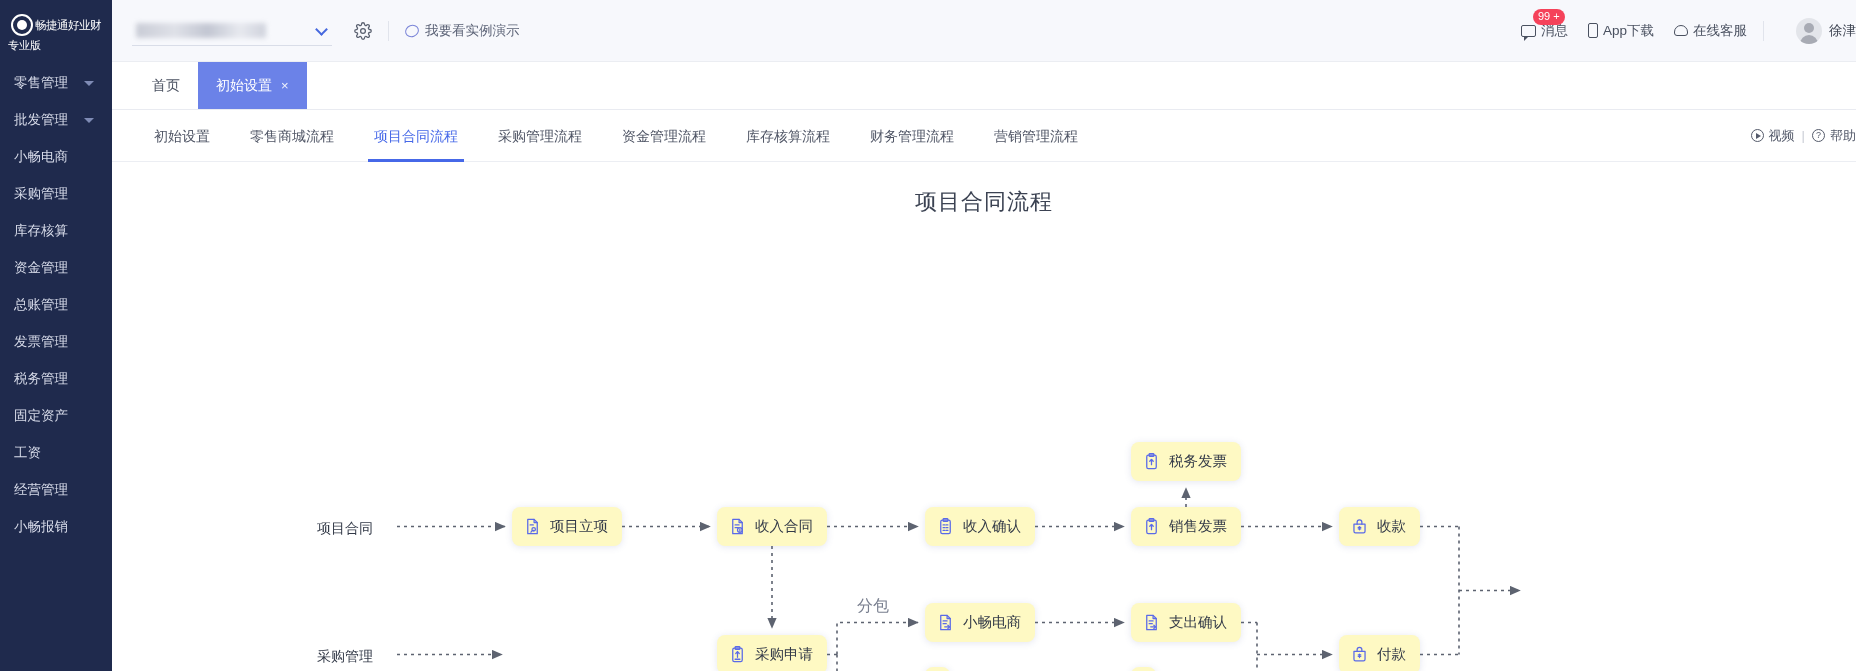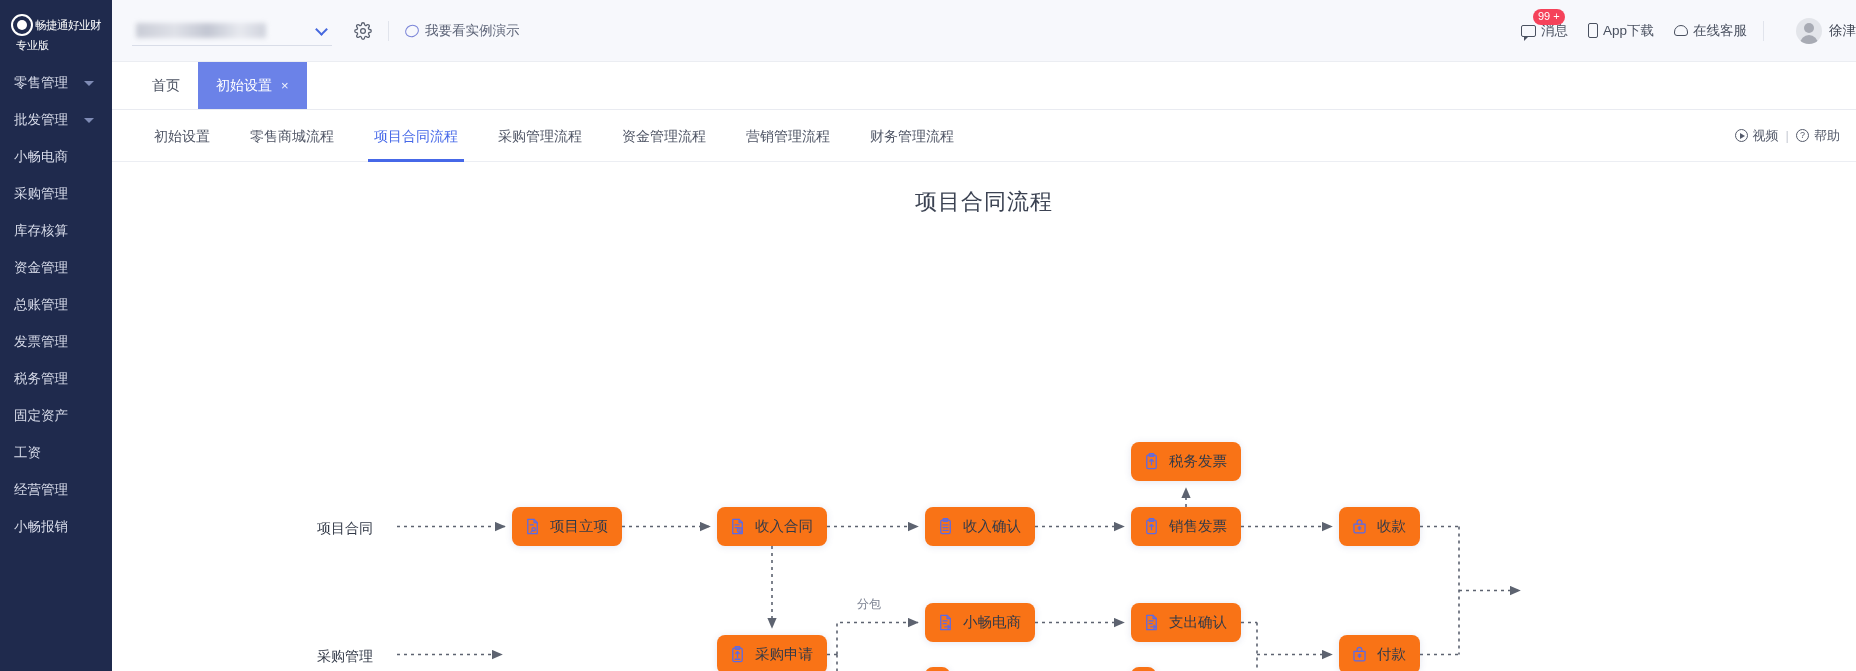--- a/index.html
+++ b/index.html
@@ -21,21 +21,21 @@
   .brand-row { display:flex; align-items:center; justify-content:center; gap:2px; }
   .logo-mark {
     width:22px;height:22px;border-radius:50%;
     border:2px solid #ffffff; position:relative; flex:0 0 22px;
   }
   .logo-mark::before{
     content:""; position:absolute; left:4px; top:4px; width:10px;height:10px;
     border-radius:50%; background:#fff;
   }
   .brand-name { color:#fff; font-size:11.5px; white-space:nowrap; letter-spacing:-0.5px;}
-  .brand-sub { color:#fff; font-size:11px; text-align:left; padding-left:16px; margin-top:2px;}
+  .brand-sub { color:#fff; font-size:11px; text-align:left; padding-left:8px; margin-top:2px;}
   .menu { margin-top:2px; }
   .menu-item {
     height:37px; line-height:37px; color:#d8dcea; font-size:13.5px;
     padding-left:14px; cursor:pointer; white-space:nowrap; position:relative;
   }
   .caret {
     position:absolute; right:18px; top:50%; margin-top:-2px;
     width:0;height:0;border-left:5px solid transparent;border-right:5px solid transparent;
     border-top:5px solid #7f8bb5;
   }
@@ -103,45 +103,45 @@
     padding-left:22px; border-bottom:1px solid #eceef3; position:relative;
   }
   .mtab {
     font-size:14px; color:#4f5565; padding:0 20px; height:52px; line-height:52px;
     cursor:pointer; white-space:nowrap; position:relative;
   }
   .mtab.active { color:#4668e8; }
   .mtab.active::after{
     content:""; position:absolute; left:14px; right:14px; bottom:0; height:2.5px; background:#4668e8;
   }
-  .mt-right { margin-left:auto; display:flex; align-items:center; gap:0; padding-right:16px; font-size:13px; color:#555b6b;}
+  .mt-right { margin-left:auto; display:flex; align-items:center; gap:0; padding-right:0; font-size:13px; color:#555b6b;}
   .mt-link { display:flex;align-items:center;gap:5px;cursor:pointer;white-space:nowrap;}
   .circ { width:13px;height:13px;border:1.3px solid #555b6b;border-radius:50%;position:relative;flex:0 0 13px;}
   .circ.play::after{content:"";position:absolute;left:4.5px;top:3px;border-left:5px solid #555b6b;border-top:3.5px solid transparent;border-bottom:3.5px solid transparent;}
   .circ.q { font-size:9px; line-height:11px; text-align:center; }
   .pipe { margin:0 7px; color:#c9ccd5; }
 
   
   .canvas { flex:1; position:relative; background:#fff; overflow:hidden; }
   .flow-title {
     position:absolute; left:0; right:0; top:25px; text-align:center;
     font-size:22px; color:#3b4252; letter-spacing:1px;
   }
   .diagram { position:absolute; left:0; top:0; right:0; bottom:0; }
   svg.edges { position:absolute; left:0; top:0; width:100%; height:100%; pointer-events:none;}
 
   .node {
-    position:absolute; height:39px; background:#f97316; border-radius:8px;
+    position:absolute; height:39px; background:#fef9c3; border-radius:8px;
     box-shadow:0 1px 7px rgba(86,97,160,.16); display:flex; align-items:center;
     padding:0 14px 0 11px; gap:8px; white-space:nowrap; cursor:pointer;
   }
   .node .lbl { font-size:14.5px; color:#333a48; }
   .nicon { width:19px;height:19px;flex:0 0 19px; }
   .rowlabel { position:absolute; font-size:14px; color:#333a48; white-space:nowrap; }
-  .edgelabel { position:absolute; font-size:12px; color:#7a8090; white-space:nowrap; }
+  .edgelabel { position:absolute; font-size:16px; color:#7a8090; white-space:nowrap; }
 </style>
 </head>
 <body>
 
 <div id="app">
 
   <div class="sidebar">
     <div class="brand">
       <div class="brand-row">
         <span class="logo-mark"></span>
@@ -218,22 +218,23 @@
         </div>
       </div>
 
     <div class="modtabs">
       <div style="display:flex;align-items:center;" id="modtabs">
           <div class="mtab">初始设置</div>
           <div class="mtab">零售商城流程</div>
           <div class="mtab active">项目合同流程</div>
           <div class="mtab">采购管理流程</div>
           <div class="mtab">资金管理流程</div>
+          <div class="mtab">库存核算流程</div>
+          <div class="mtab">财务管理流程</div>
           <div class="mtab">营销管理流程</div>
-          <div class="mtab">财务管理流程</div>
         </div>
       <div class="mt-right">
         <span class="mt-link">
           <span class="circ play"></span>
           <span>视频</span>
         </span>
         <span class="pipe">|</span>
         <span class="mt-link">
           <span class="circ q">?</span>
           <span>帮助</span>

